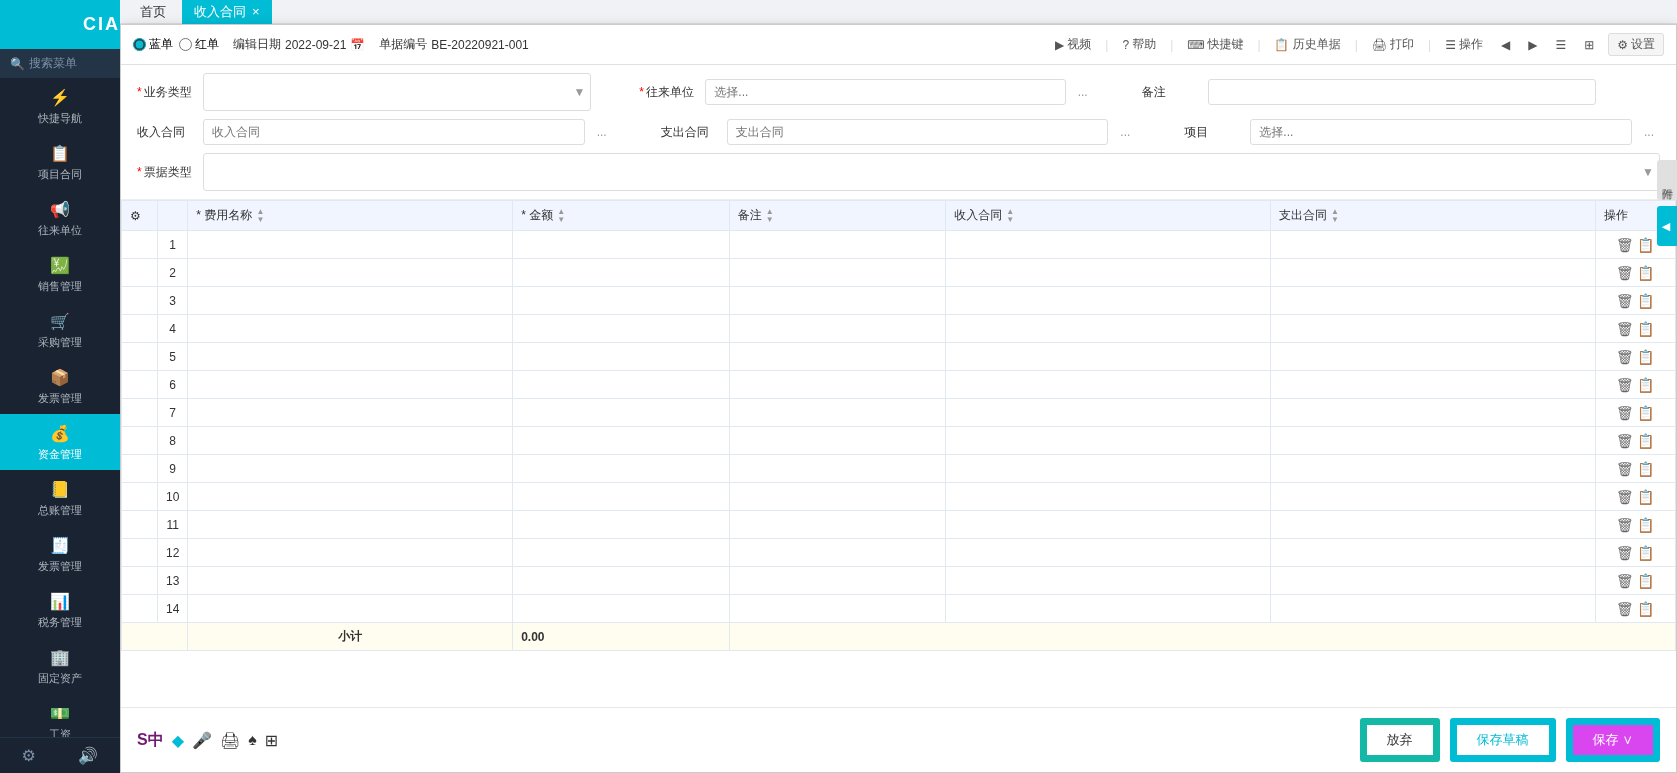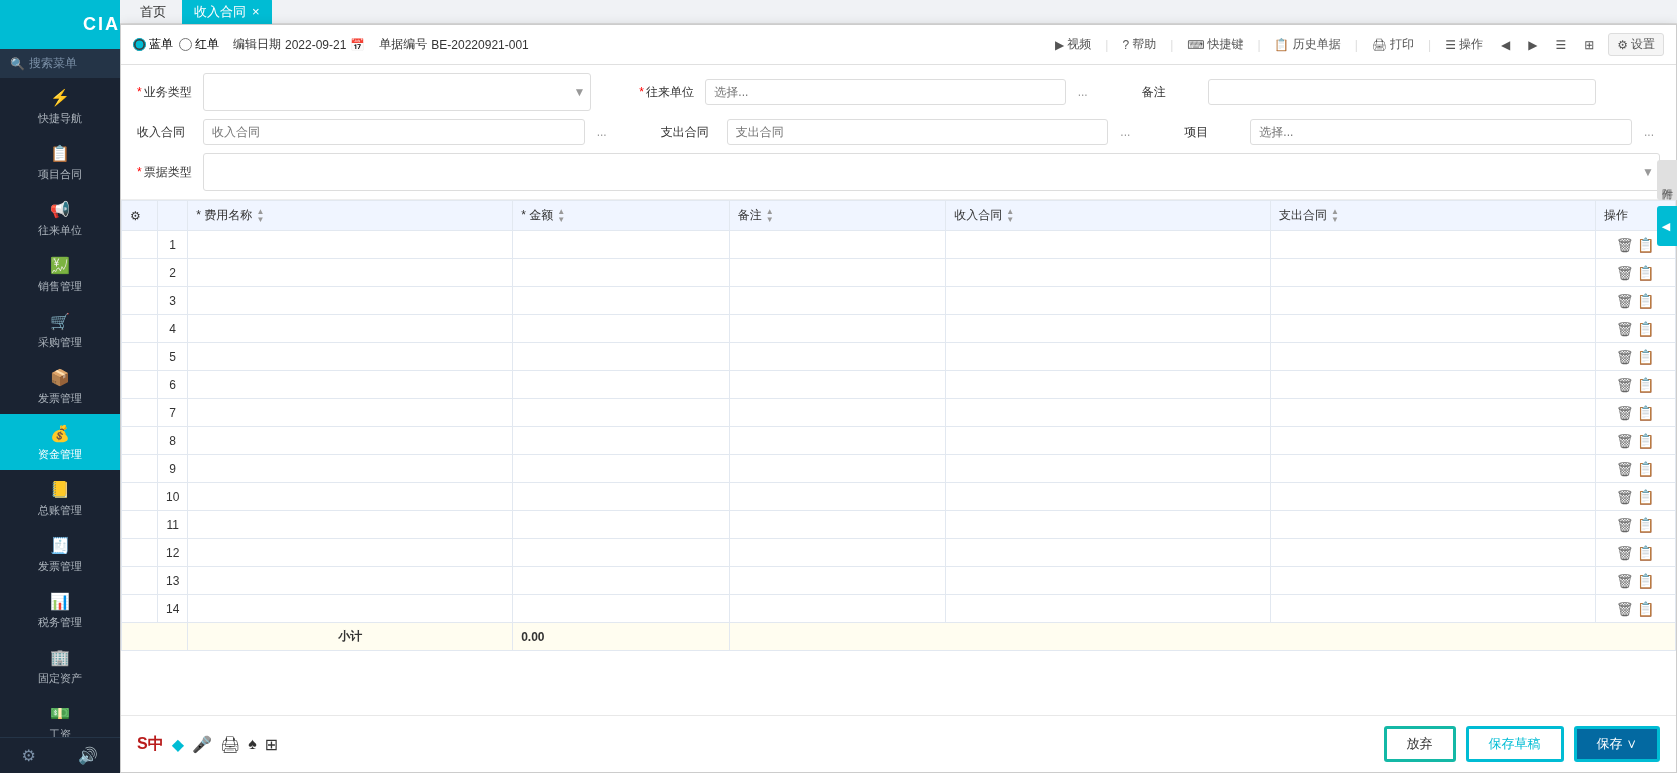--- a/index.html
+++ b/index.html
@@ -56,24 +56,24 @@
     .subtotal-value { color: #333; }
 
     
     .sort-arrows { display: inline-flex; flex-direction: column; font-size: 8px; color: #999; vertical-align: middle; margin-left: 2px; line-height: 1; }
 
     
     .footer { background: #fff; border-top: 1px solid #e8e8e8; padding: 10px 16px; display: flex; align-items: center; justify-content: space-between; }
     .footer-icons { display: flex; align-items: center; gap: 8px; }
     .footer-icon { font-size: 18px; color: #00bcd4; cursor: pointer; }
     .footer-btns { display: flex; gap: 10px; }
-    .btn { padding: 6px 20px; border-radius: 3px; cursor: pointer; font-size: 13px; border: 3px solid #14b8a6; }
+    .btn { padding: 6px 20px; border-radius: 3px; cursor: pointer; font-size: 13px; border: 7px solid #14b8a6; }
     .btn-default { background: #fff; color: #333; }
     .btn-secondary { background: #fff; color: #00bcd4; border-color: #00bcd4; }
-    .btn-primary { background: #0369a1; color: #fff; border-color: #00bcd4; }
+    .btn-primary { background: #d946ef; color: #fff; border-color: #00bcd4; }
 
     .tab-bar-wrap { display: flex; align-items: center; height: 24px; background: #f0f2f5; border-bottom: 1px solid #ddd; padding: 0 8px; gap: 4px; }
     .tab-item { padding: 0 12px; height: 28px; display: flex; align-items: center; gap: 6px; font-size: 13px; cursor: pointer; border-radius: 3px 3px 0 0; color: #555; }
     .tab-item.active { background: #00bcd4; color: #fff; }
     .tab-item-home { background: transparent; color: #333; border: none; }
 
     .header-bar { background: #fff; border-bottom: 1px solid #e0e0e0; padding: 4px 12px; display: flex; align-items: center; gap: 14px; min-height: 40px; }
 
     .form-section { background: #fff; padding: 8px 16px; border-bottom: 1px solid #eee; }
 
@@ -545,21 +545,21 @@
             <td class="subtotal-label">小计</td>
             <td class="subtotal-value">0.00</td>
             <td colspan="4"></td>
           </tr>
         </tfoot>
       </table>
     </div>
 
     <div class="footer">
       <div class="footer-icons">
-        <span class="footer-icon" style="color:#b91c1c; font-size:16px; font-weight:bold;">S中</span>
+        <span class="footer-icon" style="color:#701a75; font-size:16px; font-weight:bold;">S中</span>
         <span class="footer-icon" style="color:#00bcd4; font-size:16px;">◆</span>
         <span class="footer-icon" style="font-size:16px;">🎤</span>
         <span class="footer-icon" style="font-size:16px; color:#333;">🖨</span>
         <span class="footer-icon" style="font-size:16px; color:#333;">♠</span>
         <span class="footer-icon" style="font-size:16px; color:#333;">⊞</span>
       </div>
       <div class="footer-btns">
         <button class="btn btn-default">放弃</button>
         <button class="btn btn-secondary">保存草稿</button>
         <button class="btn btn-primary">保存 ∨</button>

